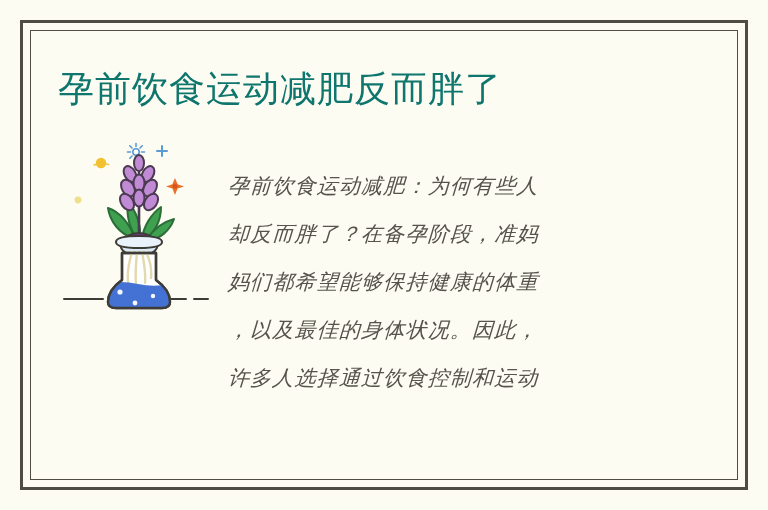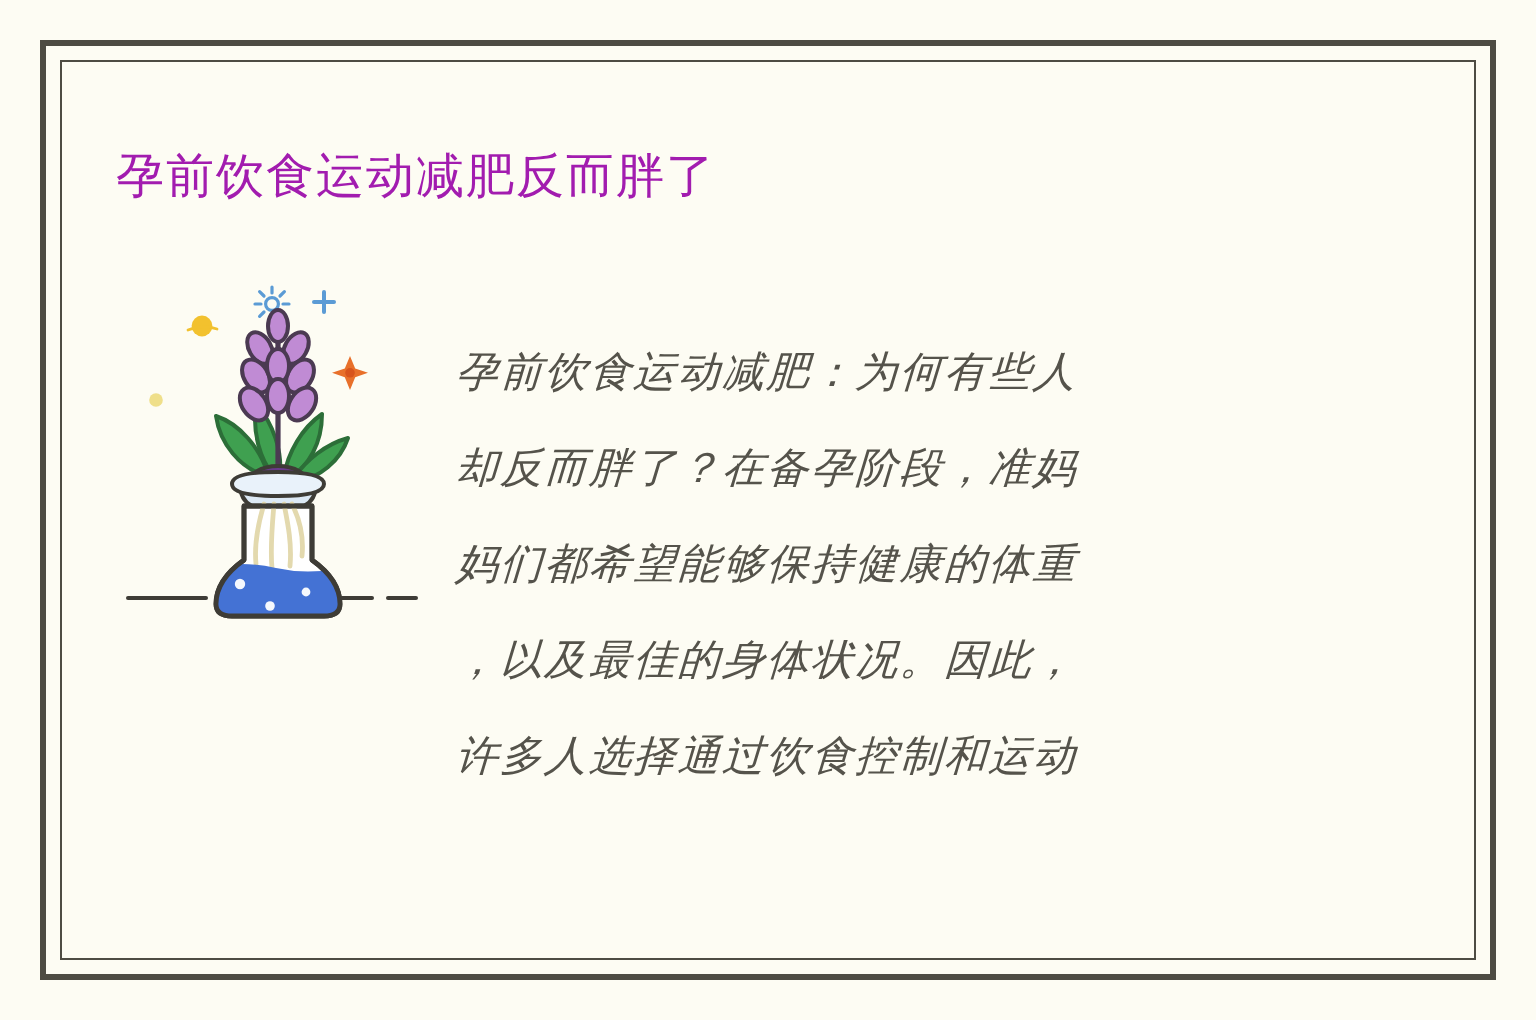--- a/index.html
+++ b/index.html
@@ -42,24 +42,24 @@
     border: 1px solid #4E4C43;
     box-sizing: border-box;
     pointer-events: none;
   }
 
   
   .title {
     position: absolute;
     left: 58px;
     top: 66px;
-    font-size: 24px;
+    font-size: 36px;
     line-height: 46px;
     letter-spacing: 1px;
-    color: #a21caf;
+    color: #0f766e;
     font-family: "Liberation Sans", "DejaVu Sans", sans-serif;
     white-space: nowrap;
   }
 
   
   .illustration {
     position: absolute;
     left: 58px;
     top: 138px;
     width: 155px;

